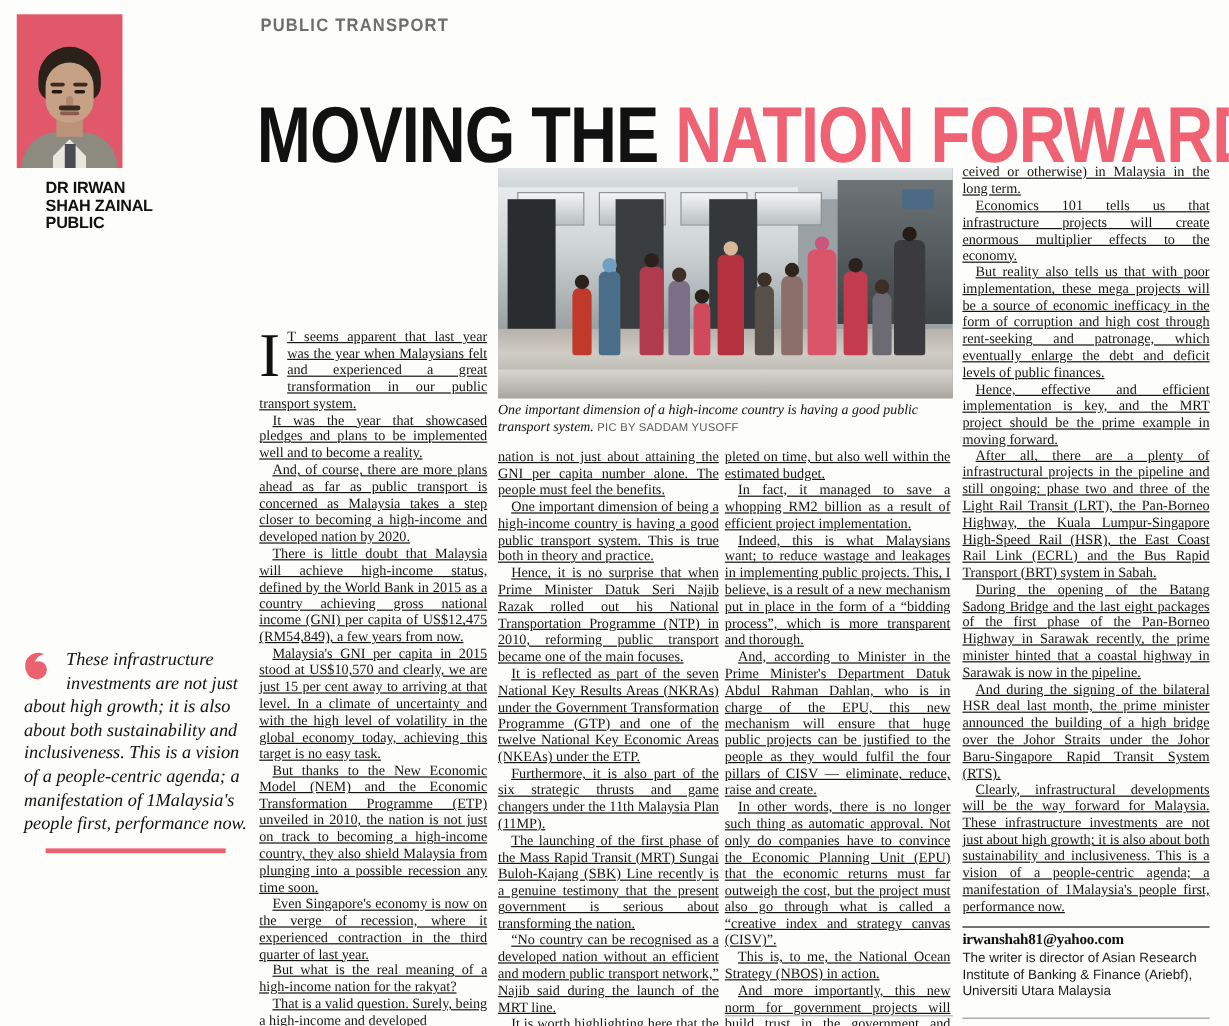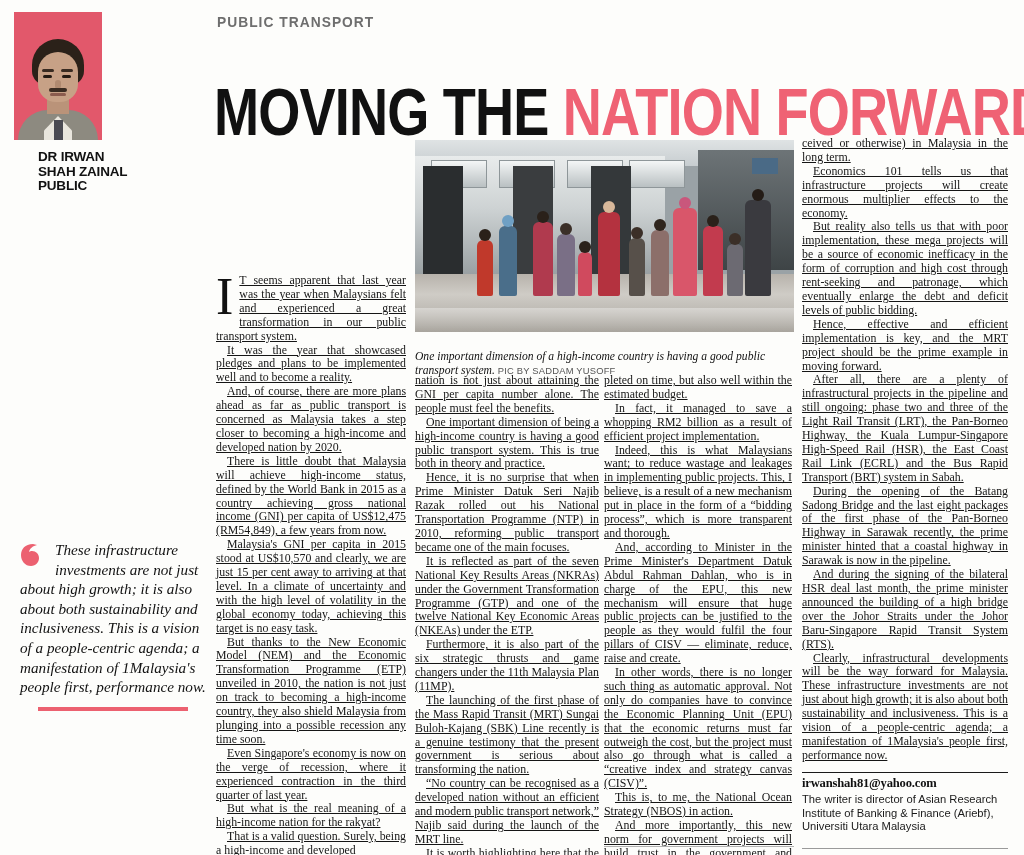--- a/index.html
+++ b/index.html
@@ -241,21 +241,21 @@
   .p {
     position: absolute;
     bottom: 36px;
     border-radius: 6px 6px 2px 2px;
   }
   .p .h {
     position:absolute; left:50%; transform:translateX(-50%); top:-11px;
     width:12px; height:12px; border-radius:50%;
   }
   #caption {
-    margin-top: 18px;
+    margin-top: 3px;
     font-family: "Liberation Serif", serif;
     font-style: italic;
     font-size: 11.6px;
     line-height: 14.4px;
     color: #111;
   }
   #caption .credit {
     font-family: "Liberation Sans", sans-serif;
     font-style: normal;
     font-size: 9.4px;
@@ -464,21 +464,21 @@
     <p>Indeed, this is what Malaysians want; to reduce wastage and leakages in implementing public projects. This, I believe, is a result of a new mechanism put in place in the form of a “bidding process”, which is more transparent and thorough.</p>
     <p>And, according to Minister in the Prime Minister's Department Datuk Abdul Rahman Dahlan, who is in charge of the EPU, this new mechanism will ensure that huge public projects can be justified to the people as they would fulfil the four pillars of CISV — eliminate, reduce, raise and create.</p>
     <p>In other words, there is no longer such thing as automatic approval. Not only do companies have to convince the Economic Planning Unit (EPU) that the economic returns must far outweigh the cost, but the project must also go through what is called a “creative index and strategy canvas (CISV)”.</p>
     <p>This is, to me, the National Ocean Strategy (NBOS) in action.</p>
     <p>And more importantly, this new norm for government projects will build trust in the government and address the issue of corruption (per-</p>
   </div>
 
   <div class="col" id="col4">
     <p class="first">ceived or otherwise) in Malaysia in the long term.</p>
     <p>Economics 101 tells us that infrastructure projects will create enormous multiplier effects to the economy.</p>
-    <p>But reality also tells us that with poor implementation, these mega projects will be a source of economic inefficacy in the form of corruption and high cost through rent-seeking and patronage, which eventually enlarge the debt and deficit levels of public bidding.</p>
+    <p>But reality also tells us that with poor implementation, these mega projects will be a source of economic inefficacy in the form of corruption and high cost through rent-seeking and patronage, which eventually enlarge the debt and deficit levels of public finances.</p>
     <p>Hence, effective and efficient implementation is key, and the MRT project should be the prime example in moving forward.</p>
     <p>After all, there are a plenty of infrastructural projects in the pipeline and still ongoing: phase two and three of the Light Rail Transit (LRT), the Pan-Borneo Highway, the Kuala Lumpur-Singapore High-Speed Rail (HSR), the East Coast Rail Link (ECRL) and the Bus Rapid Transport (BRT) system in Sabah.</p>
     <p>During the opening of the Batang Sadong Bridge and the last eight packages of the first phase of the Pan-Borneo Highway in Sarawak recently, the prime minister hinted that a coastal highway in Sarawak is now in the pipeline.</p>
     <p>And during the signing of the bilateral HSR deal last month, the prime minister announced the building of a high bridge over the Johor Straits under the Johor Baru-Singapore Rapid Transit System (RTS).</p>
     <p>Clearly, infrastructural developments will be the way forward for Malaysia. These infrastructure investments are not just about high growth; it is also about both sustainability and inclusiveness. This is a vision of a people-centric agenda; a manifestation of 1Malaysia's people first, performance now.</p>
   </div>
 
   <div id="author-footer">
     <div class="topline"></div>
     <div class="email">irwanshah81@yahoo.com</div>

